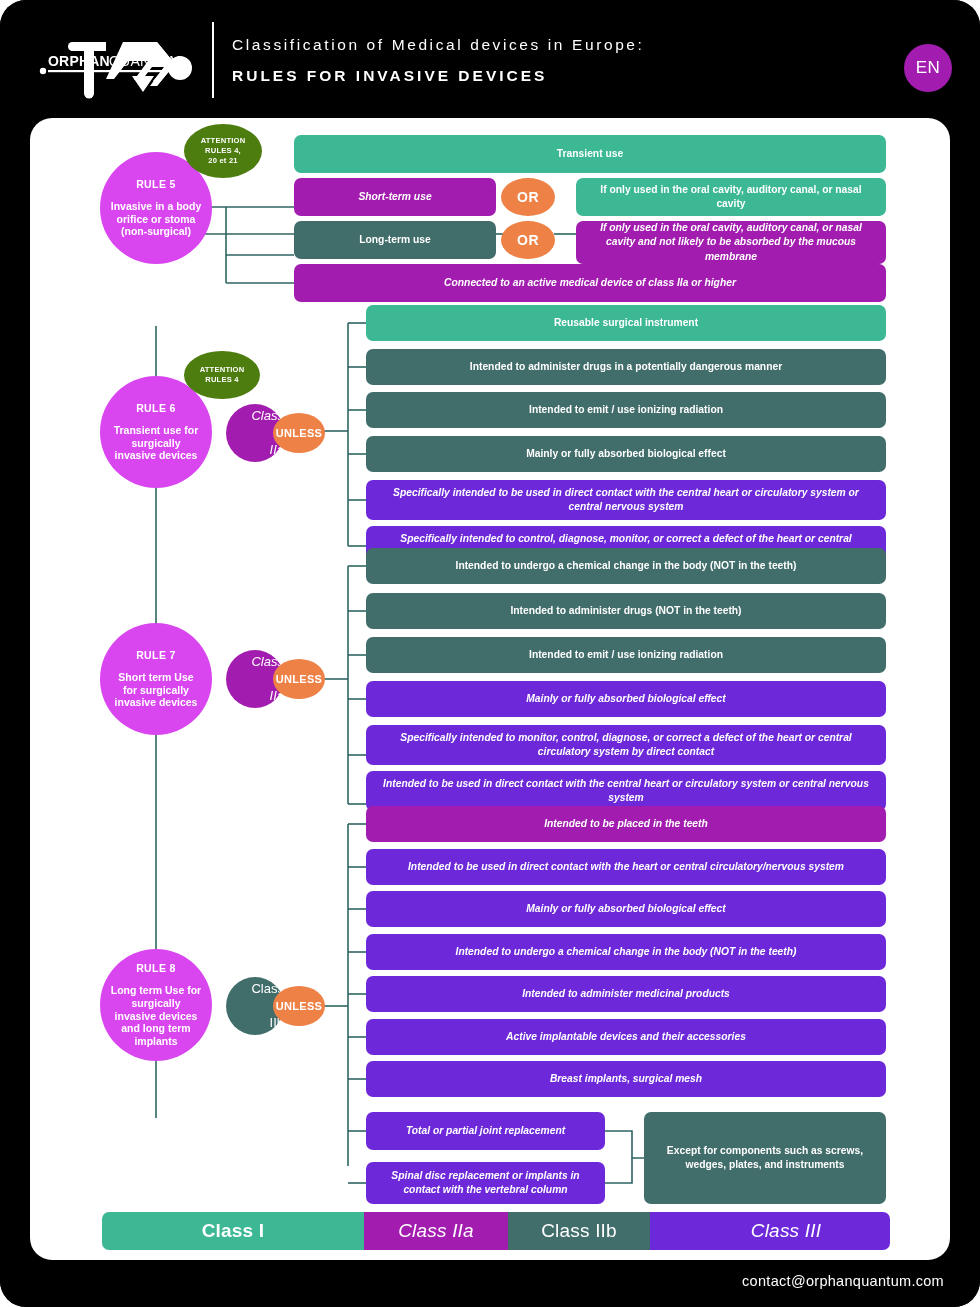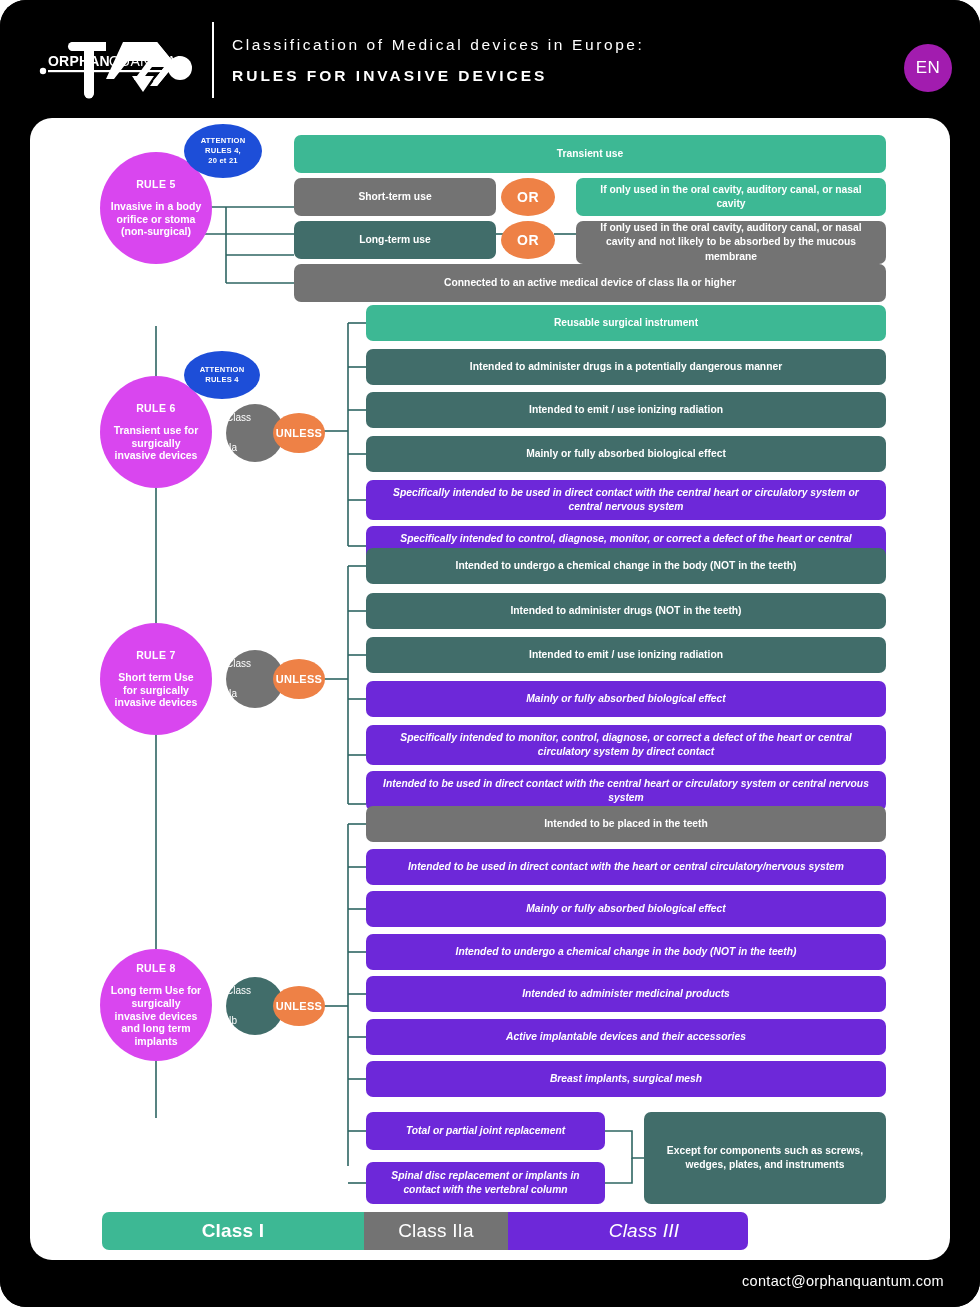--- a/index.html
+++ b/index.html
@@ -87,37 +87,37 @@
     align-items: center; justify-content: center;
     text-align: center; line-height: 1.22;
     z-index: 4;
   }
   .rule-id { font-size: 10.5px; font-weight: 700; letter-spacing: 0.4px; }
   .rule-desc { font-size: 10.5px; font-weight: 700; margin-top: 9px; padding: 0 10px; }
 
   .attention-bubble {
     position: absolute;
     border-radius: 50%;
-    background: #1d4ed8;
+    background: #4d7c0f;
     color: #ffffff;
     display: flex; align-items: center; justify-content: center;
     text-align: center;
     font-size: 7.6px; font-weight: 700; line-height: 1.3;
     letter-spacing: 0.2px;
     z-index: 5;
   }
 
   .class-circle {
     position: absolute;
     border-radius: 50%;
     color: #ffffff;
     display: flex; flex-direction: column;
-    align-items: flex-start; justify-content: center;
+    align-items: flex-end; justify-content: center;
     text-align: center;
-    font-size: 10px; line-height: 1.25;
+    font-size: 13px; line-height: 1.25;
     z-index: 5;
     gap: 18px;
   }
   .unless-circle {
     position: absolute;
     border-radius: 50%;
     background: #EE8146;
     color: #ffffff;
     display: flex; align-items: center; justify-content: center;
     font-size: 11px; font-weight: 700; letter-spacing: 0.3px;
@@ -137,21 +137,21 @@
     position: absolute;
     border-radius: 7px;
     color: #ffffff;
     display: flex; align-items: center; justify-content: center;
     text-align: center;
     font-size: 10.3px; font-weight: 700; line-height: 1.38;
     padding: 8px 14px;
     z-index: 3;
   }
   .c1  { background: #3DB894; }
-  .c2a { background: #737373; }
+  .c2a { background: #a21caf; font-style: italic; }
   .c2b { background: #416D6A; }
   .c3  { background: #6d28d9; font-style: italic; }
 
   
   #legend {
     position: absolute; left: 102px; top: 1212px;
     width: 788px; height: 38px;
     display: flex; z-index: 8;
   }
   .legend-seg {
@@ -370,20 +370,21 @@
     <div class="bar c3" style="left:336px;top:994px;width:239px;height:38px;">Total or partial joint replacement</div>
     <div class="bar c3" style="left:336px;top:1044px;width:239px;height:42px;">Spinal disc replacement or implants in contact with the vertebral column</div>
 
     <div class="bar c2b" style="left:614px;top:994px;width:242px;height:92px;">Except for components such as screws, wedges, plates, and instruments</div>
 
   </div>
 
   <div id="legend">
     <div class="legend-seg c1" style="width:262px;font-weight:bold;">Class I</div>
     <div class="legend-seg c2a" style="width:144px;">Class IIa</div>
+    <div class="legend-seg c2b" style="width:142px;">Class IIb</div>
     <div class="legend-seg c3" style="width:240px;">Class III</div>
   </div>
 
   <div id="footer">
     <div id="footer-email">contact@orphanquantum.com</div>
   </div>
 
 </div>
 
 </body></html>

